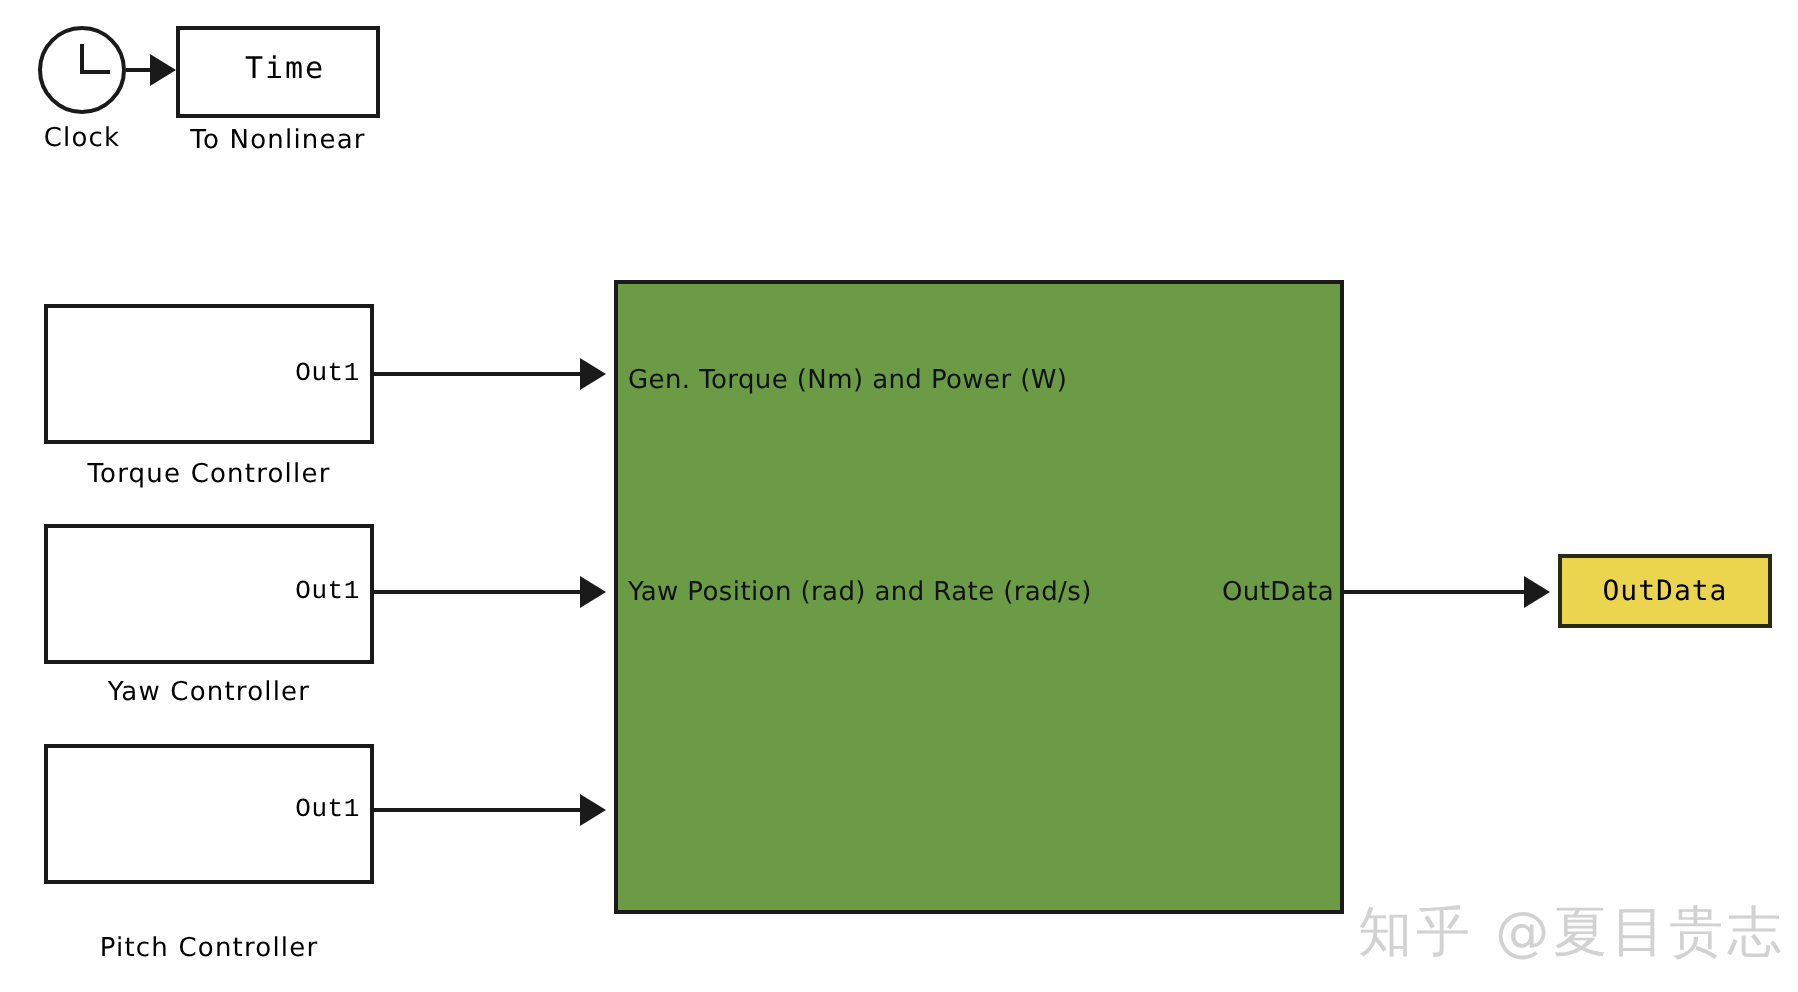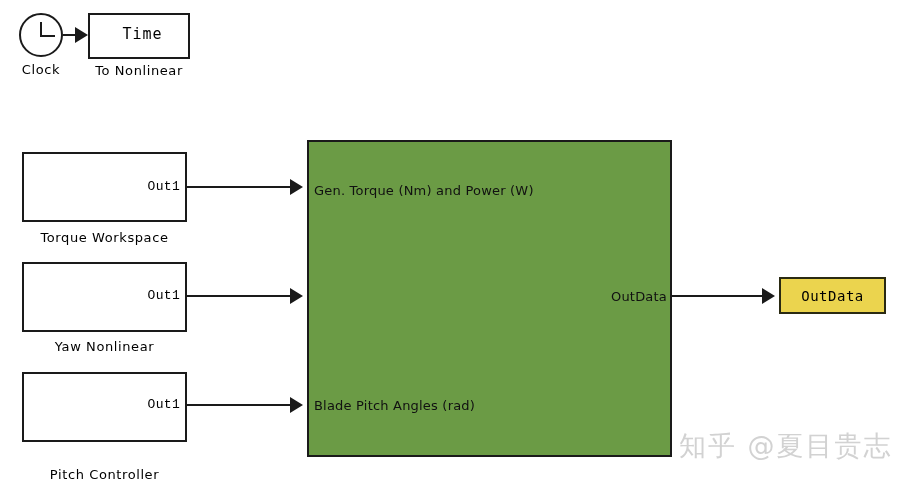--- a/index.html
+++ b/index.html
@@ -145,46 +145,46 @@
 
   <div class="wire" style="left:63px; top:34px; width:22px;"></div>
   <div class="arrow" style="left:75px; top:27px;"></div>
 
   <div class="block" style="left:88px; top:13px; width:102px; height:46px;"></div>
   <div class="tw-text" style="left:88px; top:25px; width:109px; text-align:center;">Time</div>
   <div class="block-caption" style="left:72px; top:63px; width:134px;">To Nonlinear</div>
 
   <div class="block" style="left:22px; top:152px; width:165px; height:70px;"></div>
   <div class="port-label" style="left:110px; top:179px; width:70px; text-align:right;">Out1</div>
-  <div class="block-caption" style="left:22px; top:230px; width:165px;">Torque Workspace</div>
+  <div class="block-caption" style="left:22px; top:230px; width:165px;">Torque Controller</div>
   <div class="wire" style="left:187px; top:186px; width:105px;"></div>
   <div class="arrow" style="left:290px; top:179px;"></div>
 
   <div class="block" style="left:22px; top:262px; width:165px; height:70px;"></div>
   <div class="port-label" style="left:110px; top:288px; width:70px; text-align:right;">Out1</div>
-  <div class="block-caption" style="left:22px; top:339px; width:165px;">Yaw Nonlinear</div>
+  <div class="block-caption" style="left:22px; top:339px; width:165px;">Yaw Controller</div>
   <div class="wire" style="left:187px; top:295px; width:105px;"></div>
   <div class="arrow" style="left:290px; top:288px;"></div>
 
   <div class="block" style="left:22px; top:372px; width:165px; height:70px;"></div>
   <div class="port-label" style="left:110px; top:397px; width:70px; text-align:right;">Out1</div>
   <div class="block-caption" style="left:22px; top:447px; width:165px;margin-top:20px;">Pitch Controller</div>
   <div class="wire" style="left:187px; top:404px; width:105px;"></div>
   <div class="arrow" style="left:290px; top:397px;"></div>
 
   <div class="subsystem" style="left:307px; top:140px; width:365px; height:317px; background:#6B9B45;"></div>
 
   <div class="sub-inport-label" style="left:314px; top:183px;">Gen. Torque (Nm) and Power (W)</div>
-  <div class="sub-inport-label" style="left:314px; top:398px;">Blade Pitch Angles (rad)</div>
+  <div class="sub-inport-label" style="left:314px; top:289px;">Yaw Position (rad) and Rate (rad/s)</div>
 
   <div class="sub-outport-label" style="left:602px; top:289px; width:65px; text-align:right;">OutData</div>
 
 
   <div class="wire" style="left:672px; top:295px; width:100px;"></div>
   <div class="arrow" style="left:762px; top:288px;"></div>
 
   <div class="outport-block" style="left:779px; top:277px; width:107px; height:37px; background:#EBD44E;">
     <span class="outport-text">OutData</span>
   </div>
 
-  <div class="watermark" style="left:679px; top:428px;text-align:center;">知乎 @夏目贵志</div>
+  <div class="watermark" style="left:679px; top:448px;text-align:center;">知乎 @夏目贵志</div>
 
 </div>
 
 </body></html>

